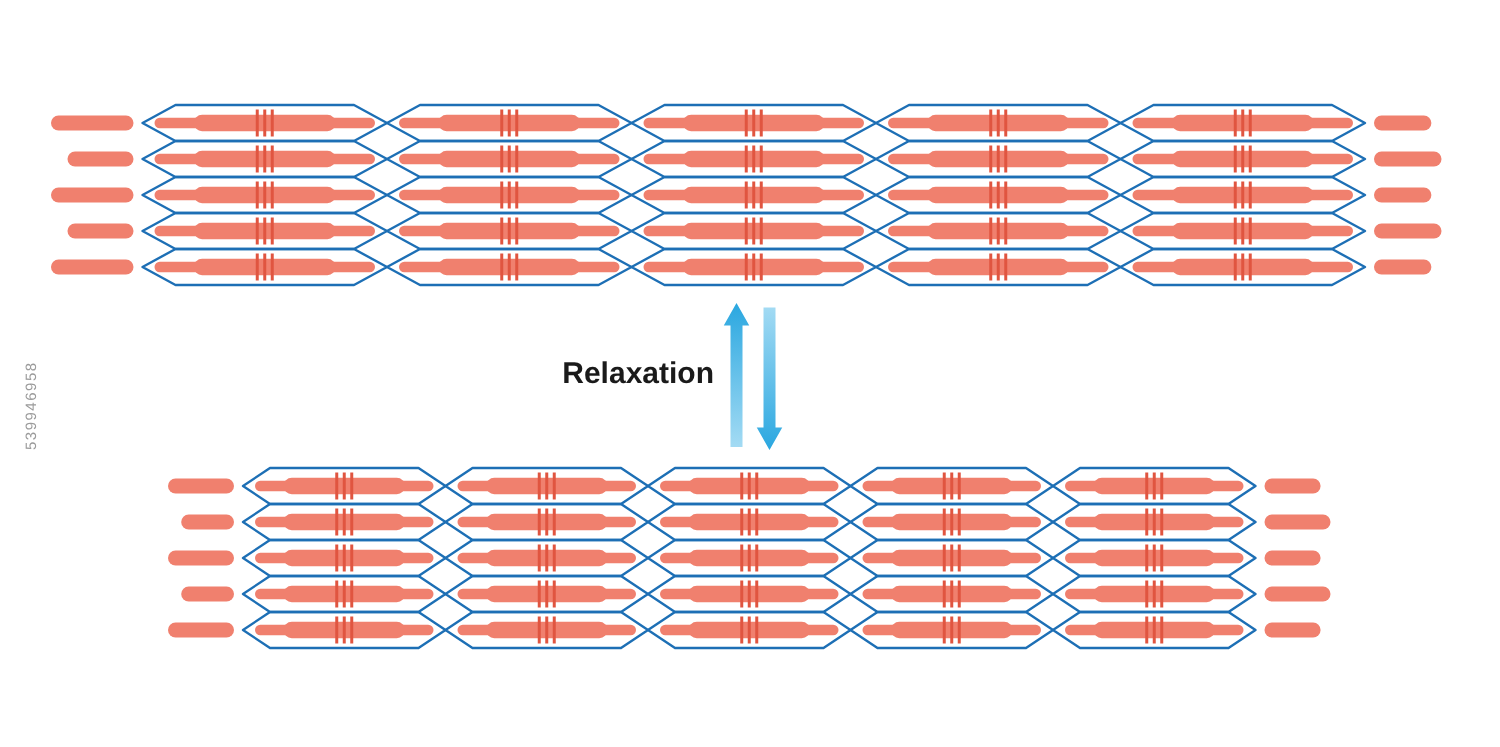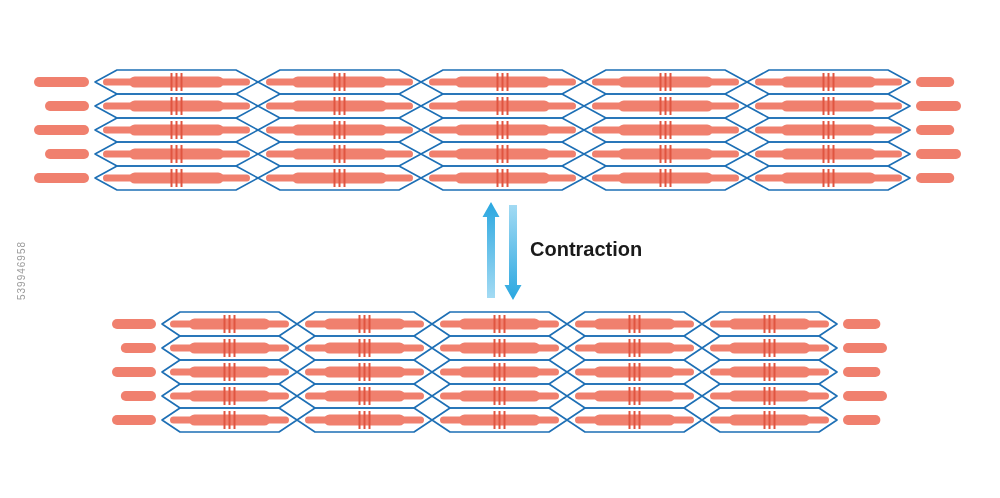--- a/index.html
+++ b/index.html
@@ -398,15 +398,15 @@
           <stop offset="1" stop-color="#a6dcf4"></stop>
         </linearGradient>
         <linearGradient id="gradDown" gradientUnits="userSpaceOnUse" x1="0" y1="202" x2="0" y2="300">
           <stop offset="0" stop-color="#a6dcf4"></stop>
           <stop offset="1" stop-color="#2aa7e0"></stop>
         </linearGradient>
       </defs>
       <polygon points="491,202 482.5,217 487,217 487,298 495,298 495,217 499.5,217" fill="url(#gradUp)"></polygon>
       <polygon points="513,300 504.5,285 509,285 509,205 517,205 517,285 521.5,285" fill="url(#gradDown)"></polygon>
     </svg>
-  <div class="label label-contraction">Contraction</div>
+  <div class="label label-relaxation">Relaxation</div>
   <div class="watermark">539946958</div>
 </div>
 
 </body></html>

